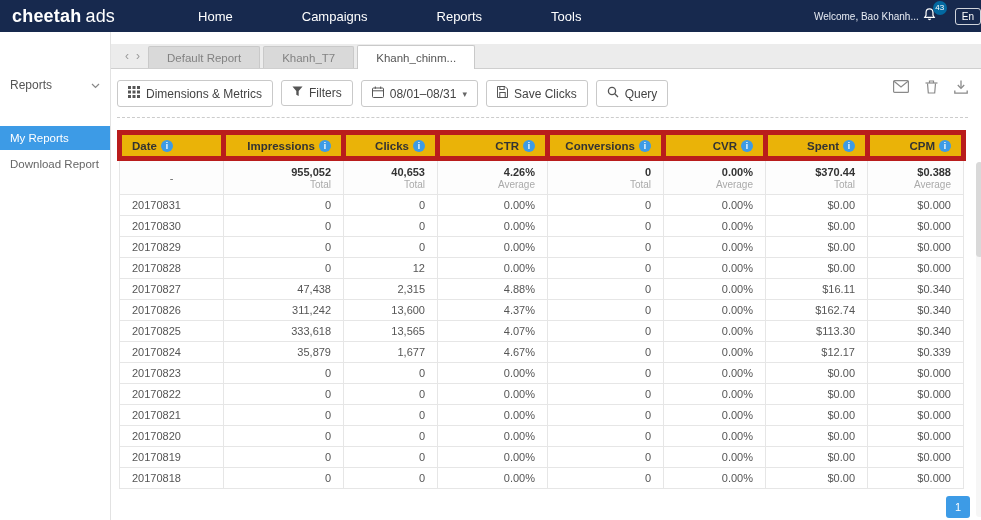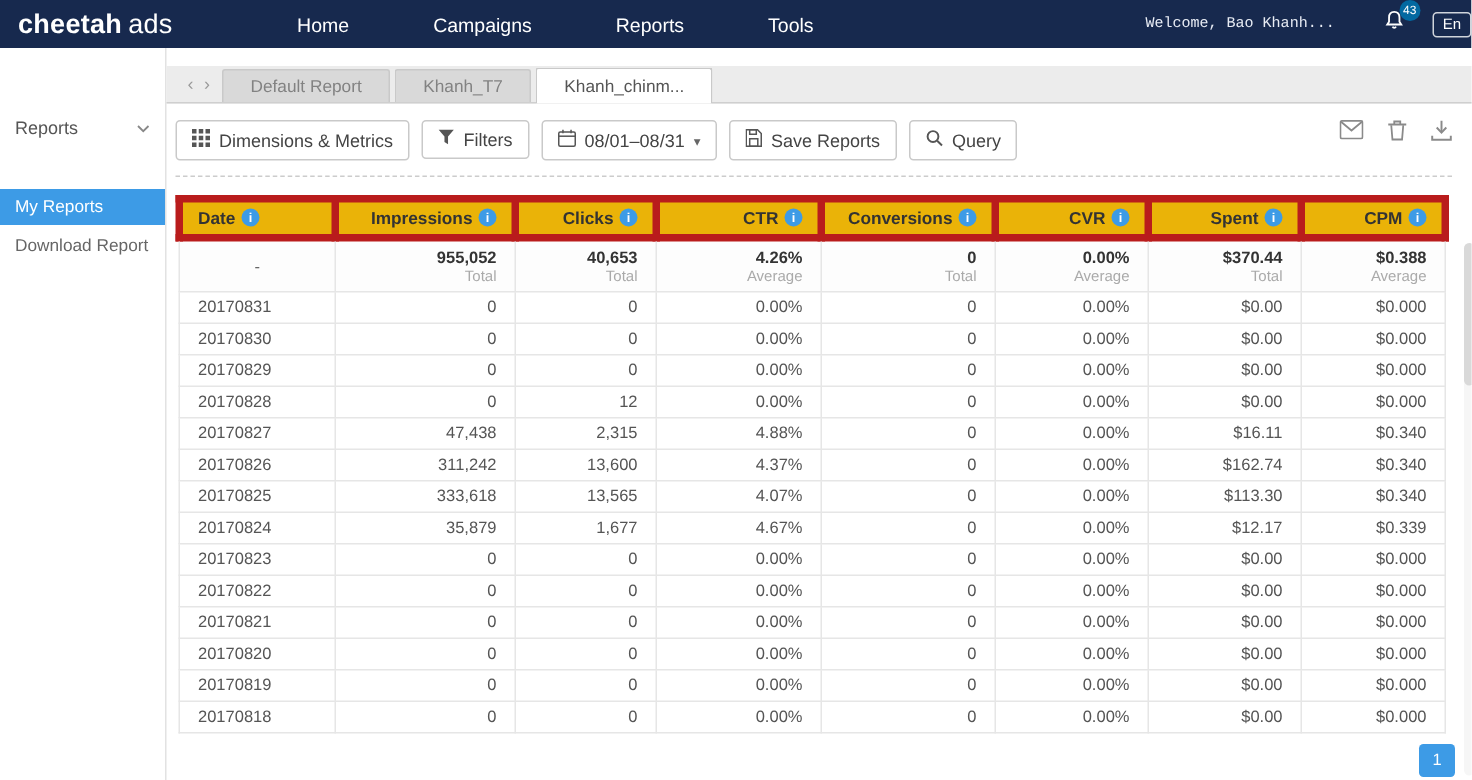--- a/index.html
+++ b/index.html
@@ -4,24 +4,24 @@
 <style>
   * { margin:0; padding:0; box-sizing:border-box; }
   html,body { width:981px; height:520px; overflow:hidden; background:#fff;
               font-family:"Liberation Sans", sans-serif; }
 
   
   .navbar { height:32px; background:#17294e; display:flex; align-items:center; color:#fff; }
   .brand { margin-left:12px; font-size:18px; letter-spacing:.2px; cursor:pointer; }
   .brand b { font-weight:700; }
   .brand span.lite { font-weight:300; margin-left:4px; }
-  .nav-items { display:flex; margin-left:55px; height:100%; }
+  .nav-items { display:flex; margin-left:55px; height:100%;gap:13px; }
   .nav-item { padding:0 28px; display:flex; align-items:center; font-size:13px; cursor:pointer; }
   .nav-spacer { flex:1; }
-  .welcome { font-size:10px; color:#e8ecf4; margin-right:32px; cursor:pointer;font-family:Liberation Mono, monospace; }
+  .welcome { font-size:10px; color:#e8ecf4; margin-right:3px; cursor:pointer; }
   .bell-wrap { position:relative; margin-right:18px; cursor:pointer; }
   .bell-badge { position:absolute; top:-6px; right:-10px; background:#0369a1; color:#fff;
                 font-size:8px; min-width:14px; height:14px; border-radius:8px; line-height:14px;
                 text-align:center; padding:0 2px; }
   .lang-btn { border:1px solid rgba(255,255,255,.8); border-radius:3px; font-size:10px;
               padding:2px 6px; margin-right:0; cursor:pointer; }
 
   
   .app { display:flex; height:488px; }
   .sidebar { width:111px; border-right:1px solid #e2e2e2; padding-top:40px; flex-shrink:0; }
@@ -174,21 +174,21 @@
       </button>
 
       <button class="tb-btn">
         <span>
           <svg width="11" height="12" viewBox="0 0 11 12" fill="none" stroke="#555" stroke-width="1">
             <path d="M0.5 0.5 H8 L10.5 3 V11.5 H0.5 Z"></path>
             <rect x="2.8" y="6.5" width="5.4" height="5"></rect>
             <rect x="2.8" y="0.5" width="4.4" height="3"></rect>
           </svg>
         </span>
-        <span>Save Reports</span>
+        <span>Save Clicks</span>
       </button>
 
       <button class="tb-btn">
         <span>
           <svg width="12" height="12" viewBox="0 0 12 12" fill="none" stroke="#555" stroke-width="1.3">
             <circle cx="5" cy="5" r="3.6"></circle>
             <line x1="7.8" y1="7.8" x2="11" y2="11"></line>
           </svg>
         </span>
         <span>Query</span>

